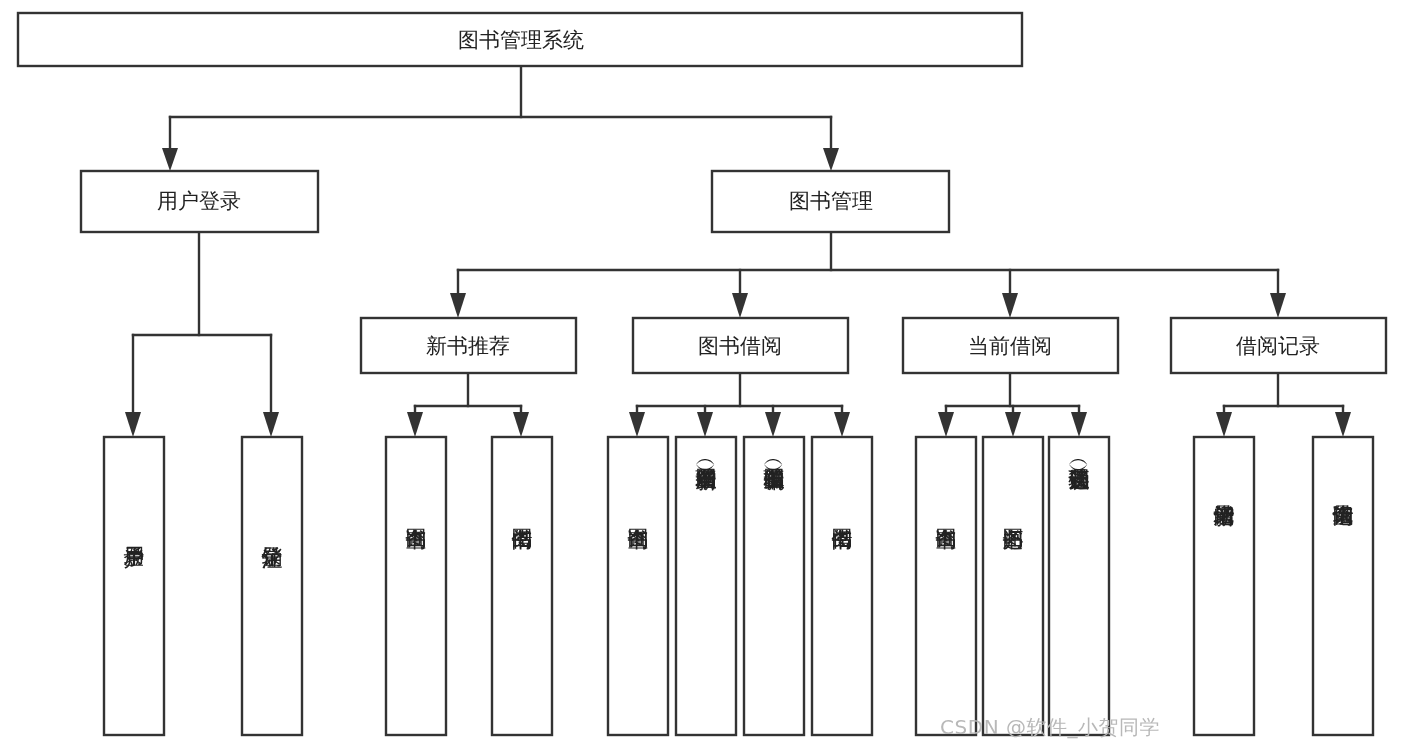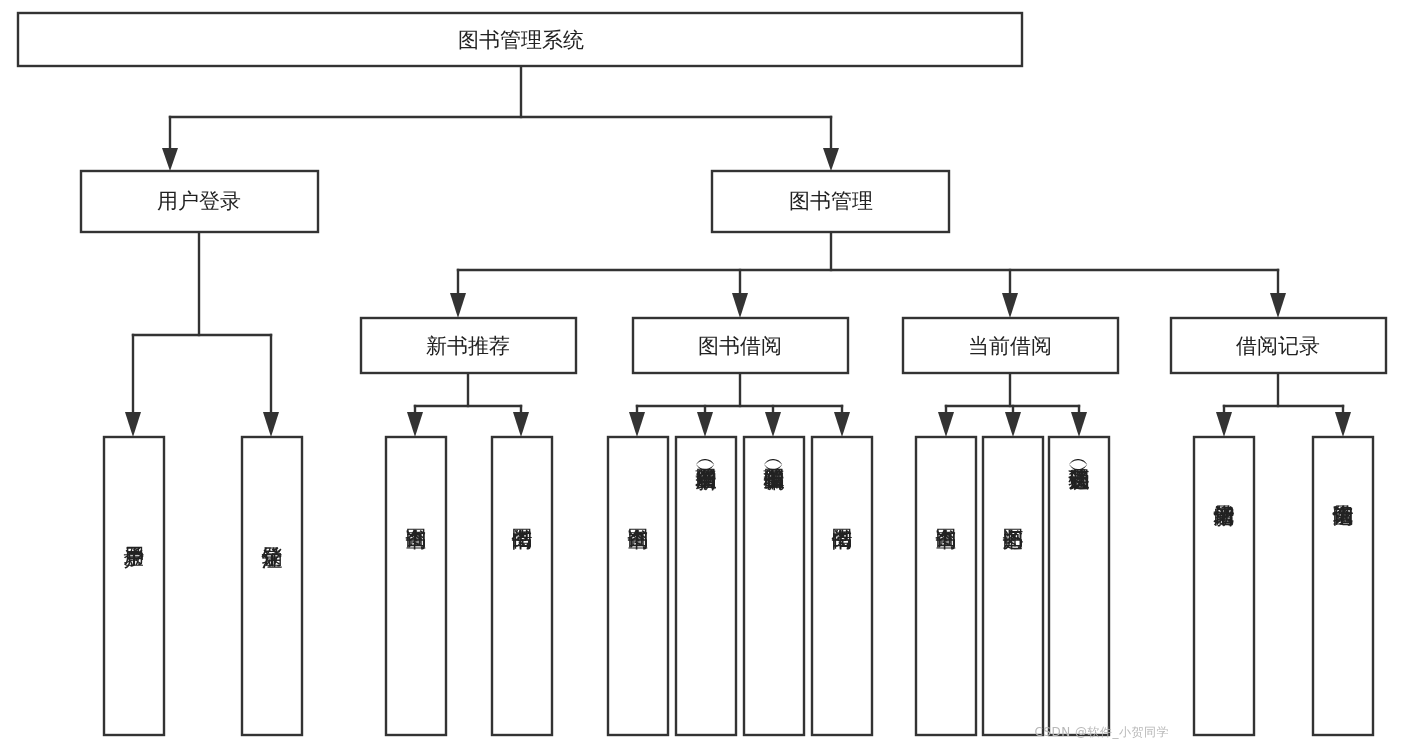--- a/index.html
+++ b/index.html
@@ -50,24 +50,24 @@
     dominant-baseline: middle;
   }
   .node-label-vertical {
     fill: #222222;
     font-family: "DejaVu Sans", "Liberation Sans", sans-serif;
     font-size: 21px;
     text-anchor: middle;
   }
   .watermark-text {
     position: absolute;
-    right: 11px;
+    right: 20px;
     bottom: 6px;
     font-family: "DejaVu Sans", "Liberation Sans", sans-serif;
-    font-size: 12px;
+    font-size: 20px;
     color: #b8b8b8;
     white-space: nowrap;
     letter-spacing: 0.5px;
     user-select: none;
   }
 </style>
 </head>
 <body>
 
 <div id="diagram-root">

